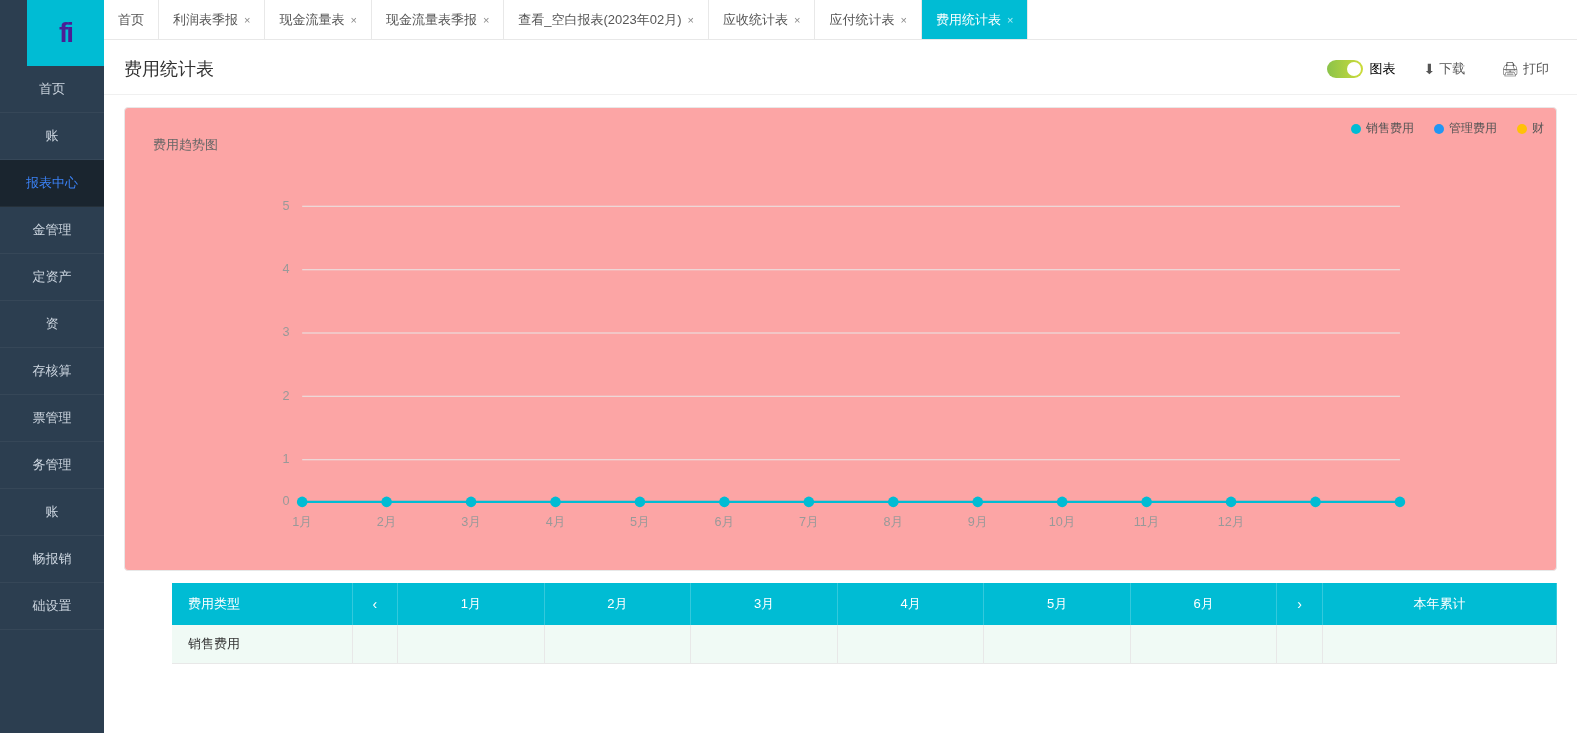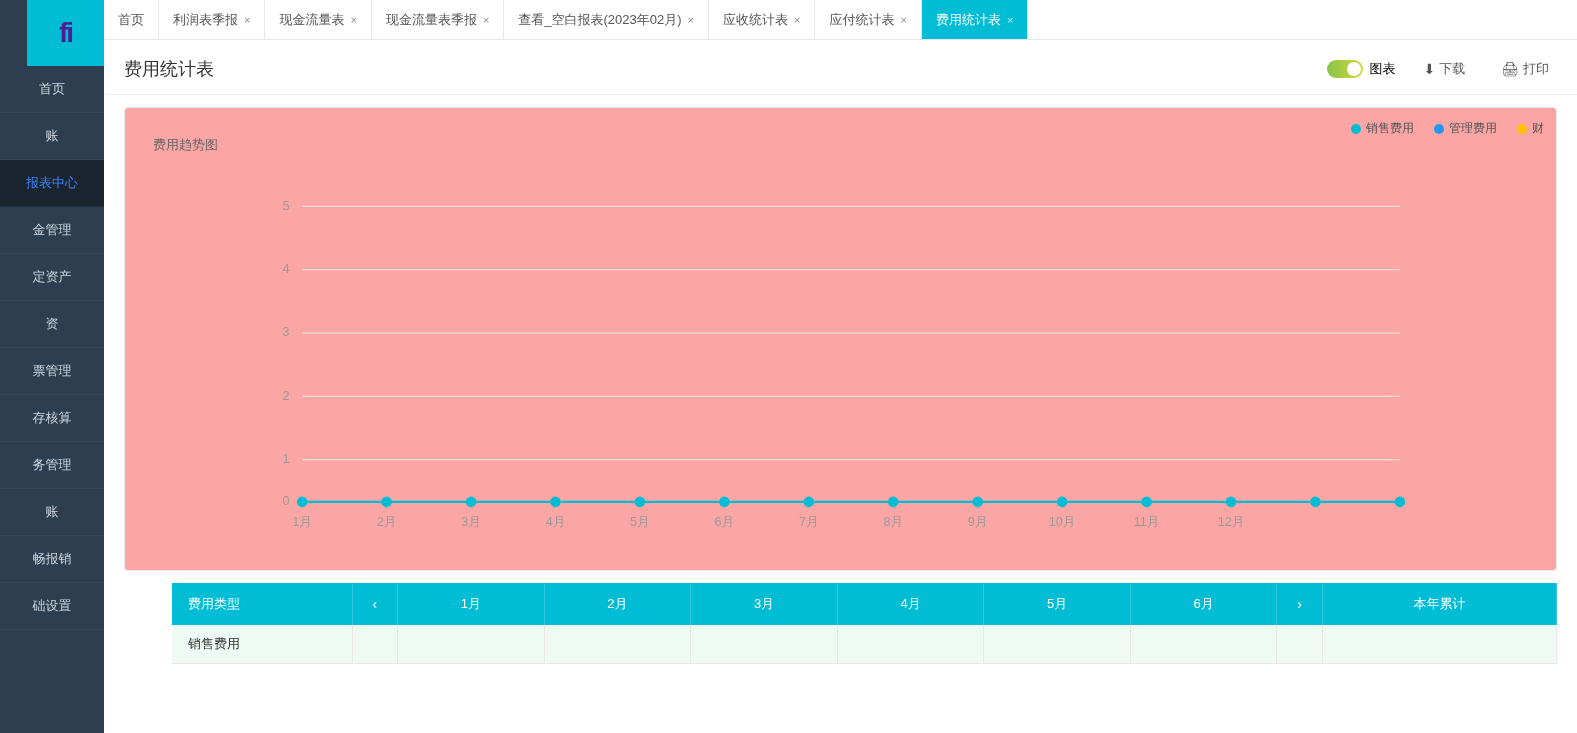--- a/index.html
+++ b/index.html
@@ -242,22 +242,22 @@
 
 <div class="sidebar">
   <div class="sidebar-logo">fi</div>
   <div class="sidebar-scroll">
     <div class="sidebar-item">首页</div>
     <div class="sidebar-item">账</div>
     <div class="sidebar-item active">报表中心</div>
     <div class="sidebar-item">金管理</div>
     <div class="sidebar-item">定资产</div>
     <div class="sidebar-item">资</div>
+    <div class="sidebar-item">存核算</div>
     <div class="sidebar-item">票管理</div>
-    <div class="sidebar-item">存核算</div>
     <div class="sidebar-item">务管理</div>
     <div class="sidebar-item">账</div>
     <div class="sidebar-item">畅报销</div>
     <div class="sidebar-item">础设置</div>
   </div>
 </div>
 
 <div class="main">
 
   <div class="tab-bar">

